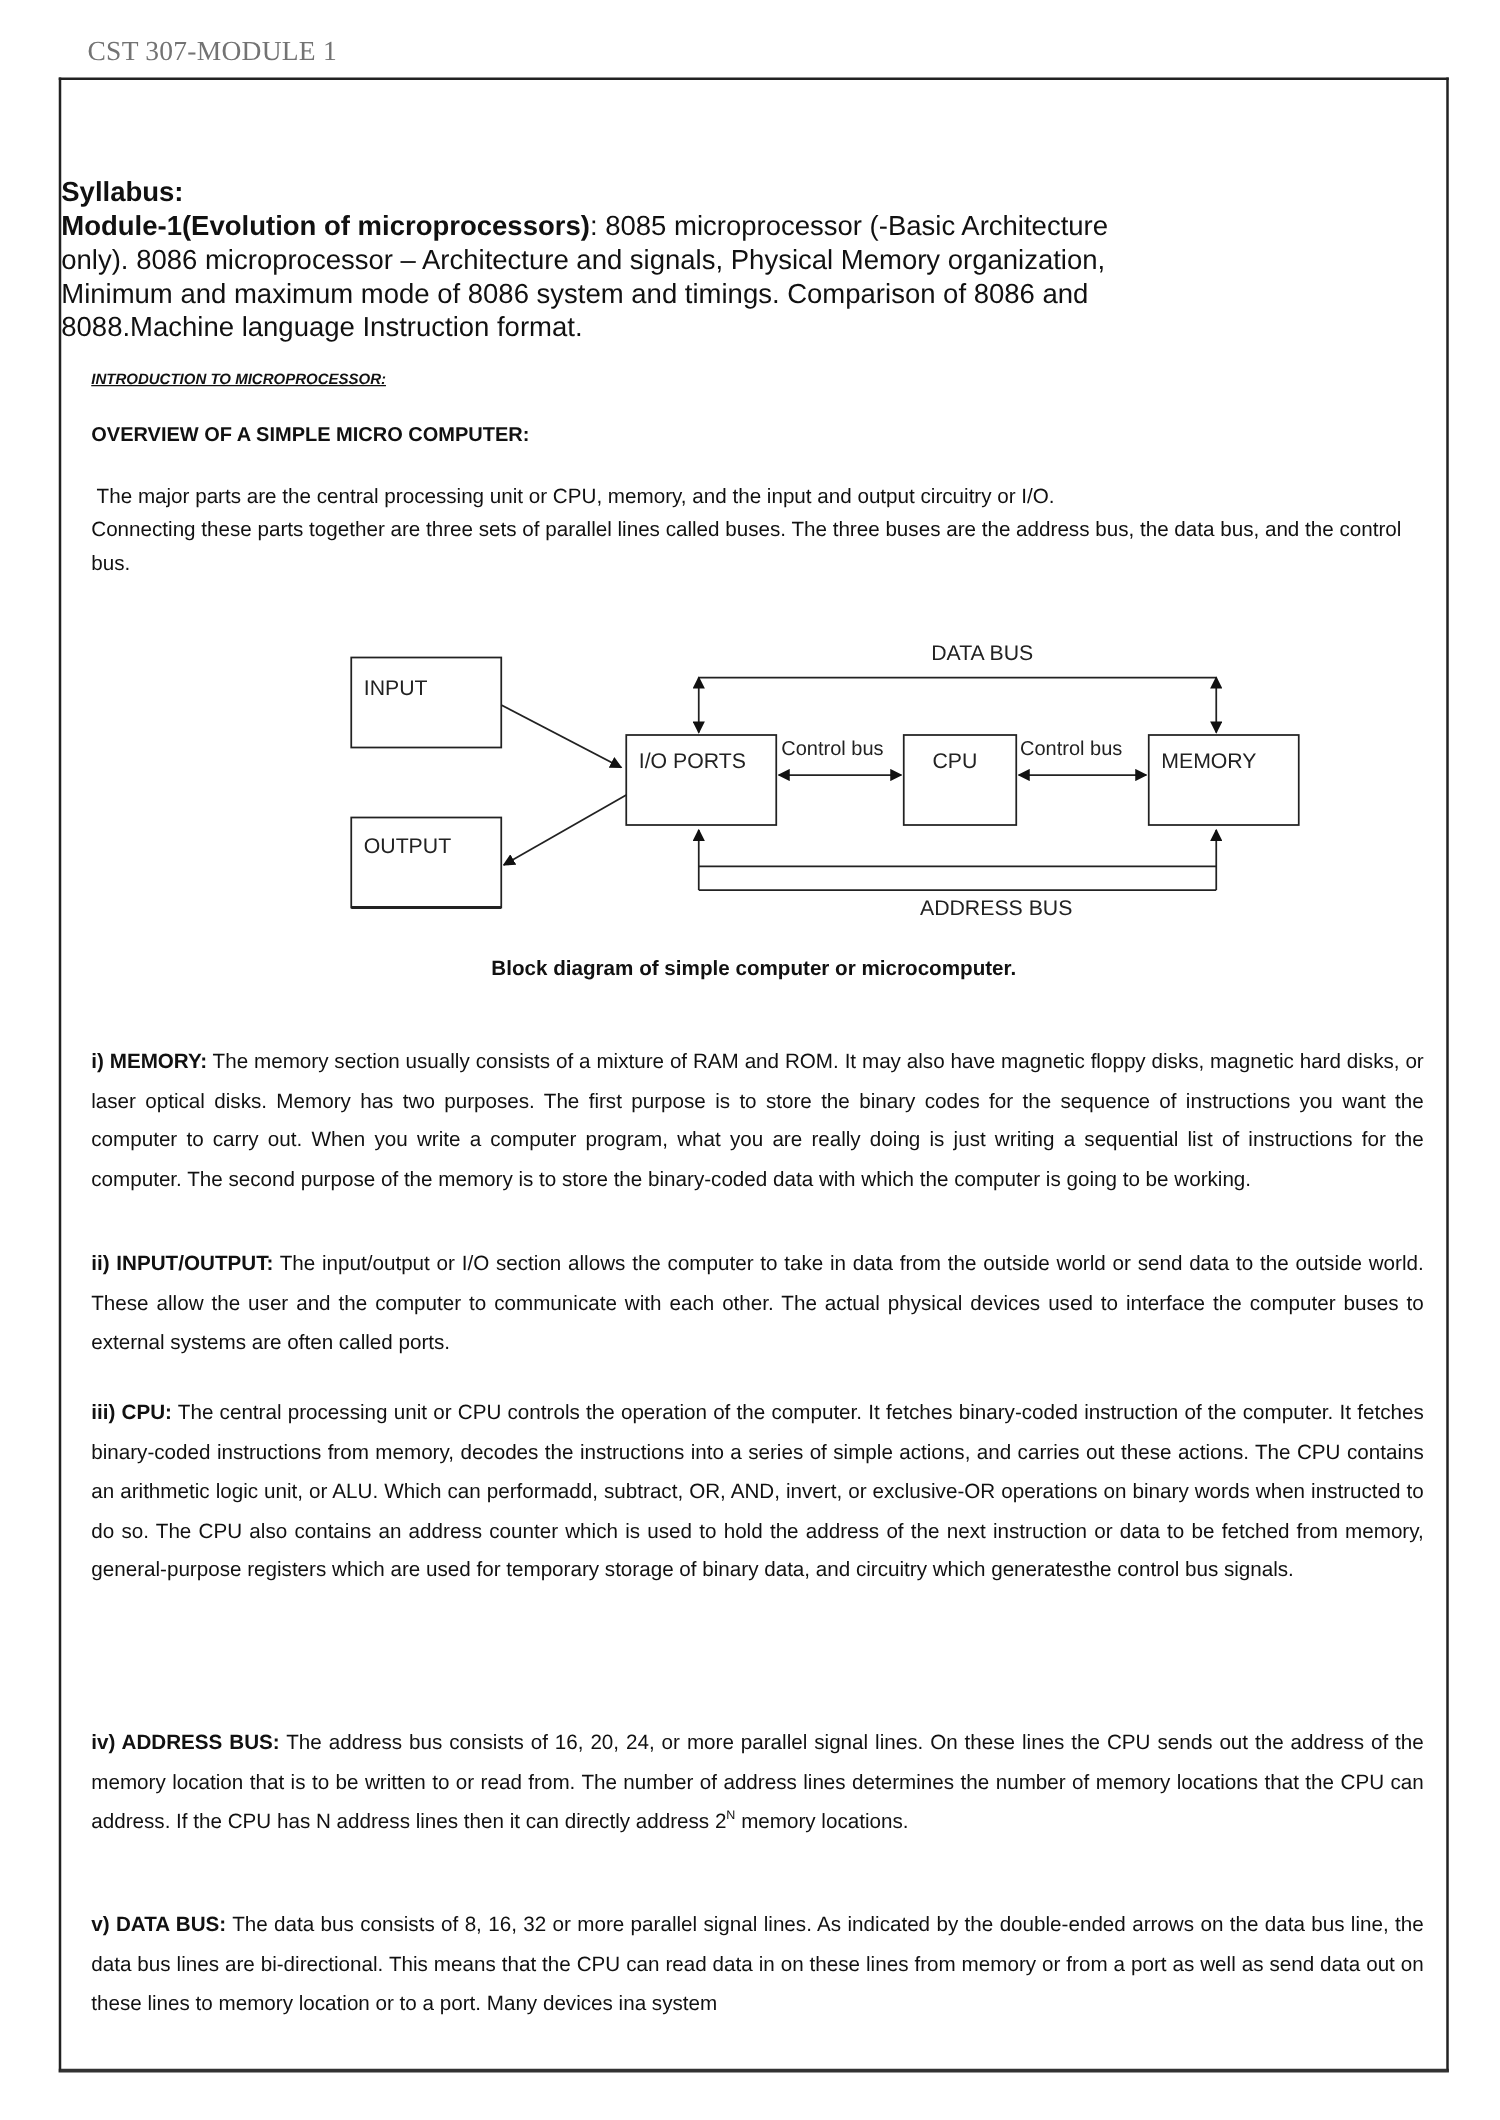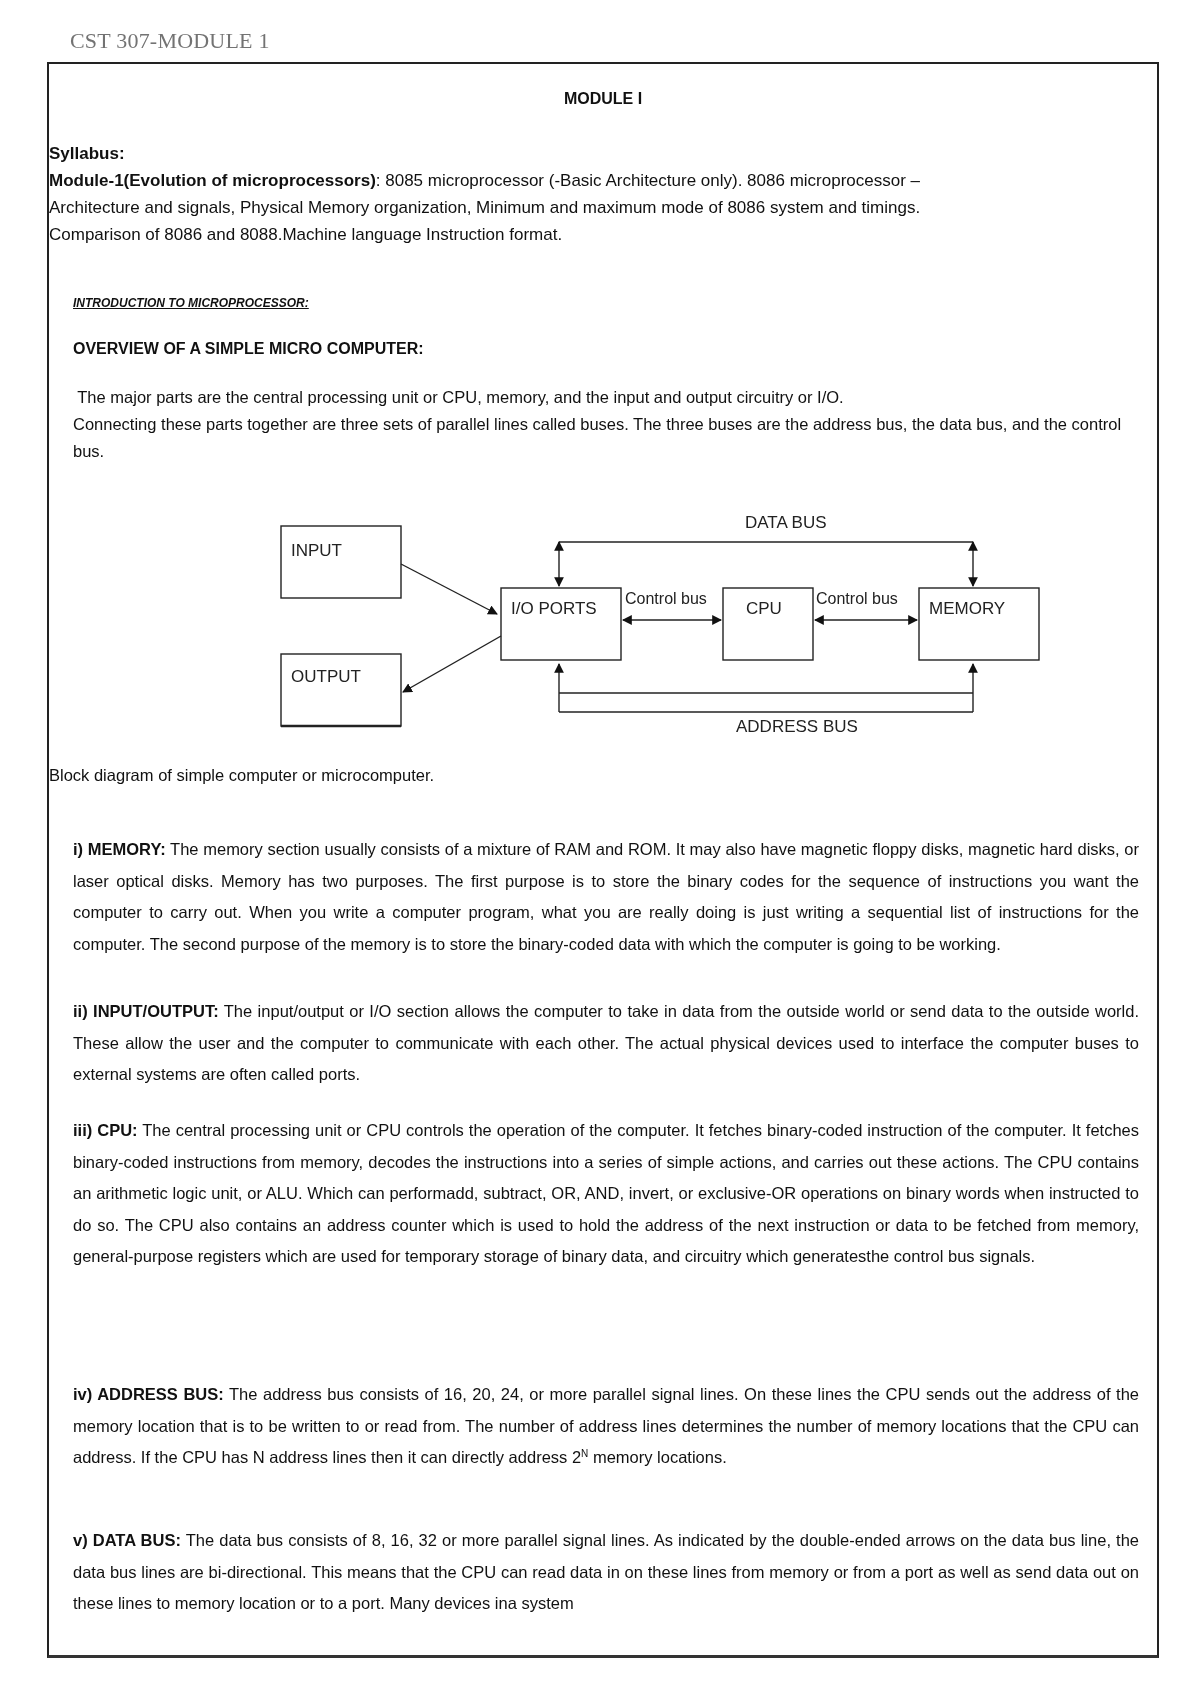--- a/index.html
+++ b/index.html
@@ -1,43 +1,42 @@
 <!DOCTYPE html>
 <html><head>
 <meta charset="utf-8">
 <style>
   html, body { margin:0; padding:0; background:#ffffff; }
   body { width:1200px; height:1696px; position:relative; font-family:"Liberation Sans", sans-serif; color:#111; overflow:hidden; }
   .header { position:absolute; left:70px; top:28px; font-family:"Liberation Serif", serif; font-size:22px; color:#737373; letter-spacing:0.2px; }
   .frame { position:absolute; left:47px; top:62px; width:1112px; height:1596px; border:2px solid #222; border-bottom:3px solid #333; box-sizing:border-box; }
   .module-title { position:absolute; left:0; right:0; top:26px; text-align:center; font-weight:bold; font-size:16px; }
-  .syllabus { position:absolute; left:0; top:76px; width:878px; font-size:17px; line-height:27px; }
+  .syllabus { position:absolute; left:0; top:76px; width:878px; font-size:22px; line-height:27px; }
   .syllabus .bold { font-weight:bold; }
   .content { position:absolute; left:24px; width:1066px; font-size:16.5px; }
   .intro { top:232px; font-style:italic; font-weight:bold; text-decoration:underline; font-size:12px; }
   .overview { top:276px; font-weight:bold; font-size:16px; }
   .para-intro { top:320px; line-height:27px; font-size:16.5px; }
   .diagram { position:absolute; left:190px; top:420px; width:820px; height:260px; }
-  .caption { position:absolute; left:0; right:0; top:702px; font-weight:normal; font-size:16.5px; }
+  .caption { position:absolute; left:0; right:0; top:702px; text-align:center; font-weight:bold; font-size:16.5px; }
   .section { position:absolute; left:24px; width:1066px; font-size:16.5px; line-height:31.5px; text-align:justify; }
   .section .lbl { font-weight:bold; }
   .mem { top:746px;margin-top:24px; }
   .io { top:932px; }
   .cpu { top:1051px; }
   .addr { top:1315px; }
   .data { top:1461px; }
   sup { font-size:10px; line-height:0; }
 </style>
 </head>
 <body>
 
 <div class="header">CST 307-MODULE 1</div>
 
 <div class="frame">
-  <div class="module-title">MODULE I</div>
 
   <div class="syllabus">
     <div class="bold">Syllabus:</div>
     <div><span class="bold">Module-1(Evolution of microprocessors)</span><span>: 8085 microprocessor (-Basic Architecture only). 8086 microprocessor – Architecture and signals, Physical Memory organization, Minimum and maximum mode of 8086 system and timings. Comparison of 8086 and 8088.Machine language Instruction format.</span></div>
   </div>
 
   <div class="content intro">INTRODUCTION TO MICROPROCESSOR:</div>
   <div class="content overview">OVERVIEW OF A SIMPLE MICRO COMPUTER:</div>
   <div class="content para-intro">
     <div style="white-space:pre;"> The major parts are the central processing unit or CPU, memory, and the input and output circuitry or I/O.</div>

